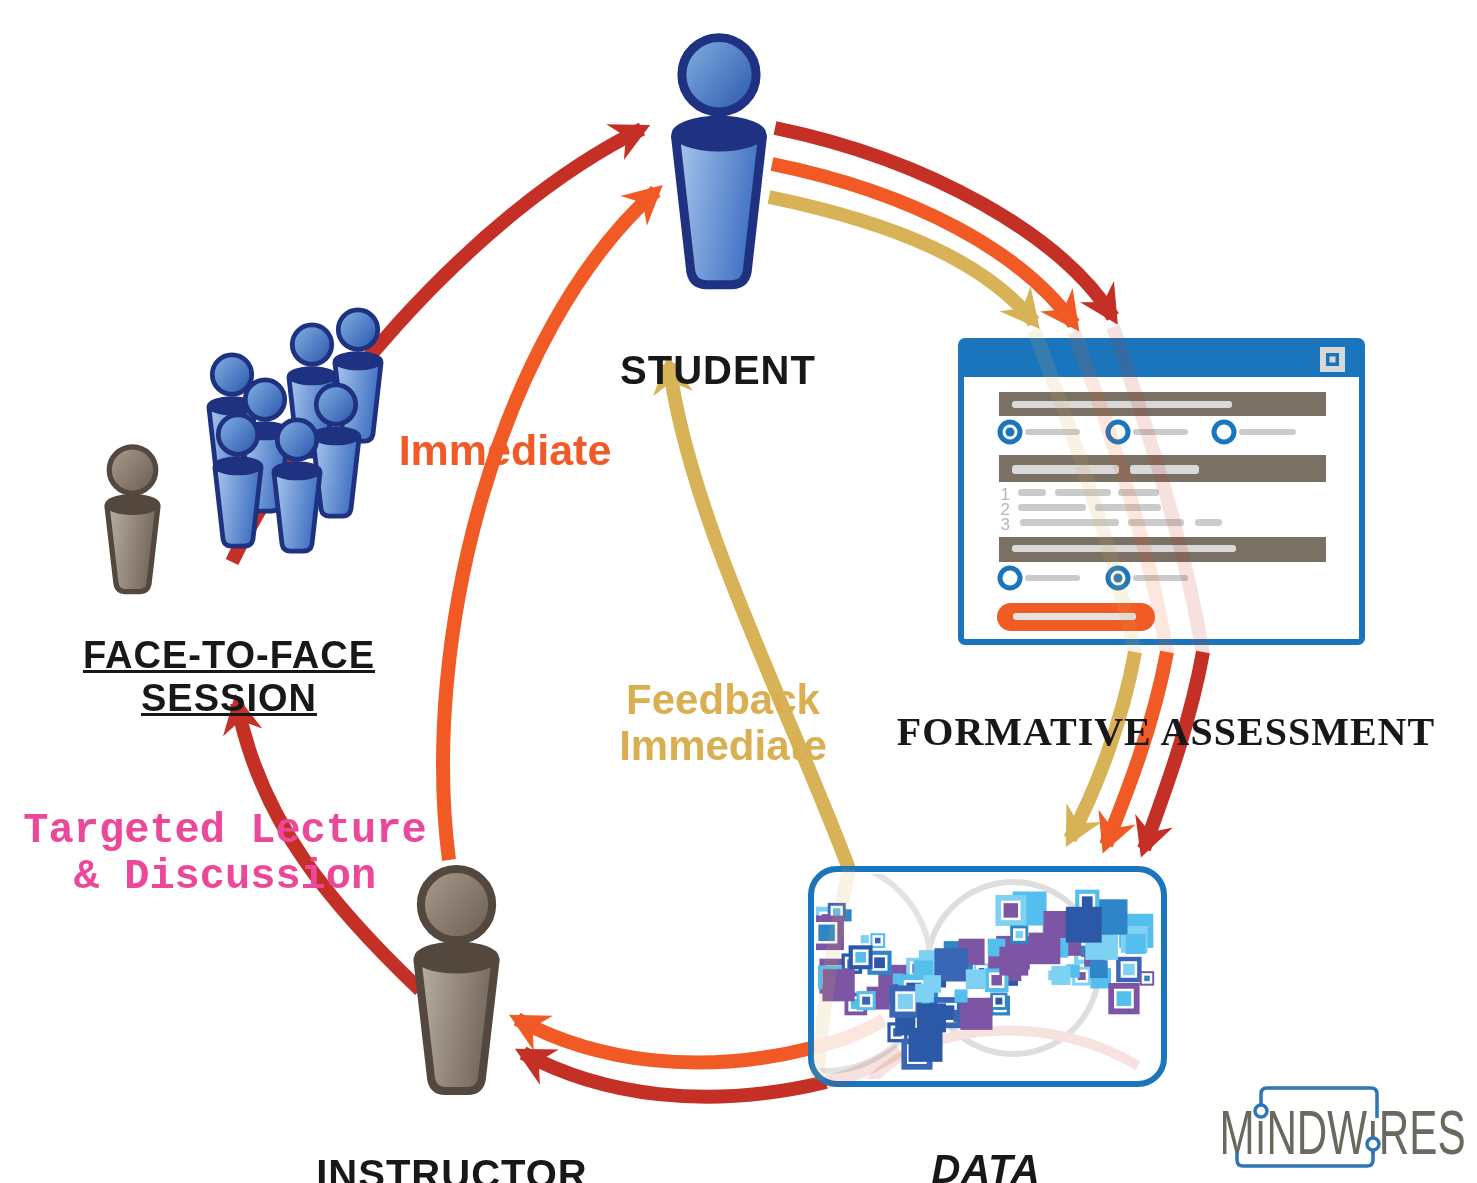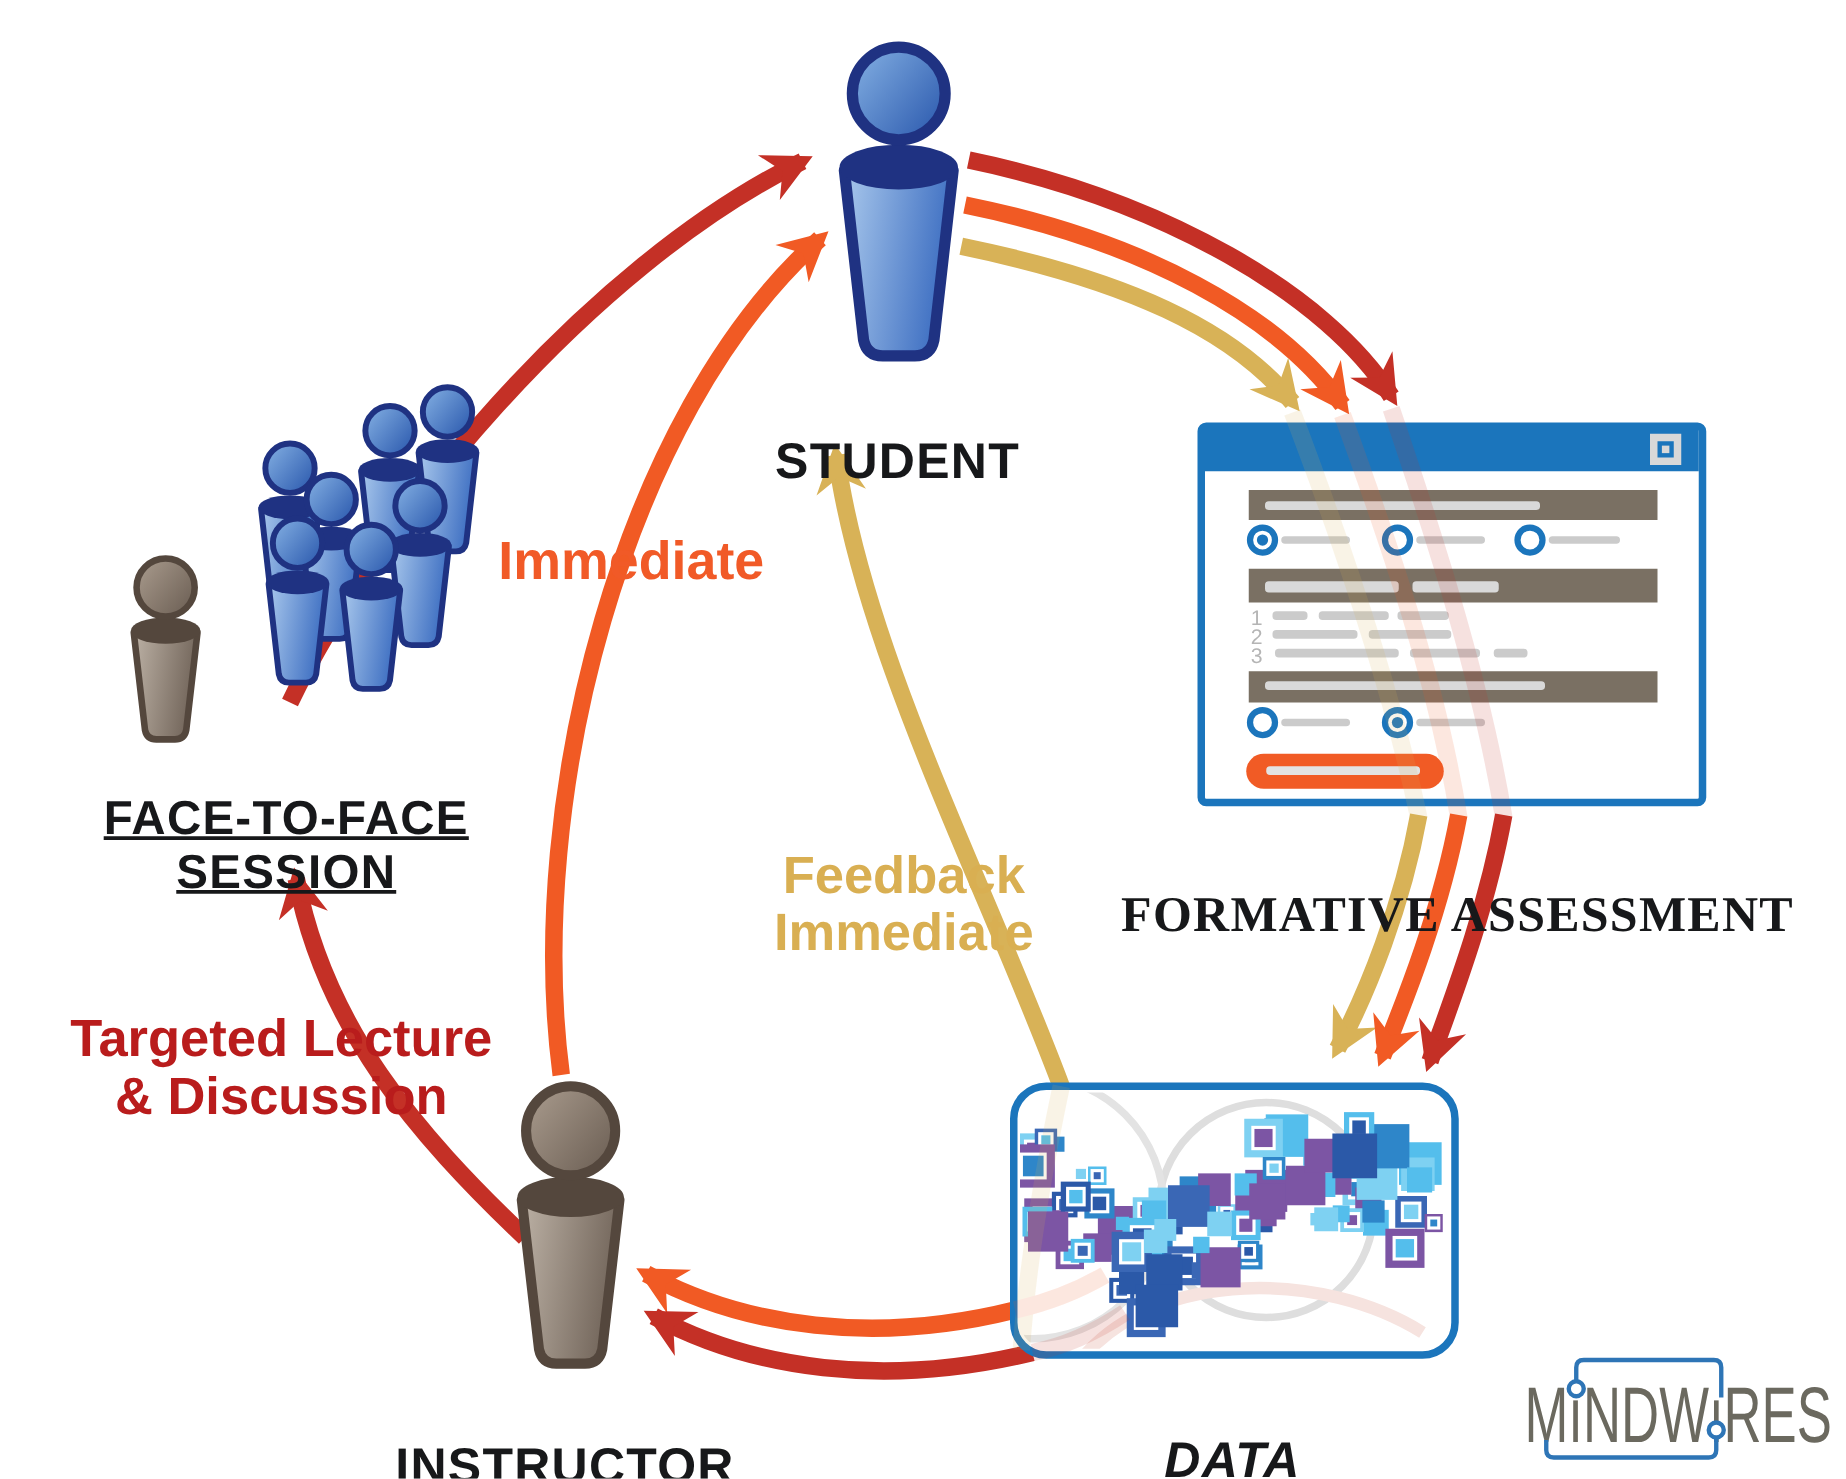--- a/index.html
+++ b/index.html
@@ -5,21 +5,21 @@
   html,body{margin:0;padding:0;background:#fff;}
   .canvas{position:relative;width:1477px;height:1183px;background:#ffffff;overflow:hidden;
           font-family:"Liberation Sans",sans-serif;}
   .layer{position:absolute;left:0;top:0;width:1477px;height:1183px;}
   .label{position:absolute;font-weight:bold;text-align:center;transform:translate(-50%,-50%);
          white-space:nowrap;margin-top:48px;}
   .node{font-size:40px;letter-spacing:1px;color:#17181A;}
   .node.small{font-size:38px;line-height:43px;}
   .edge-orange{color:#F15A27;font-size:43px;}
   .edge-gold{color:#D9AF52;font-size:42px;line-height:46px;}
-  .edge-red{color:#b91c1c;font-size:42px;line-height:46px;}
+  .edge-red{color:#ec4899;font-size:42px;line-height:46px;font-family:Liberation Mono, monospace;}
 </style>
 </head>
 <body>
 
 <div class="canvas">
 
   <svg class="layer" viewBox="0 0 1477 1183">
     <defs>
       <marker id="mk-red" viewBox="0 0 10 10" refX="7.5" refY="5" markerWidth="3.1" markerHeight="3.1" orient="auto">
         <path d="M0.6,0.4 L9.6,5 L0.6,9.6 L3.4,5 Z" fill="#C43026"></path>

